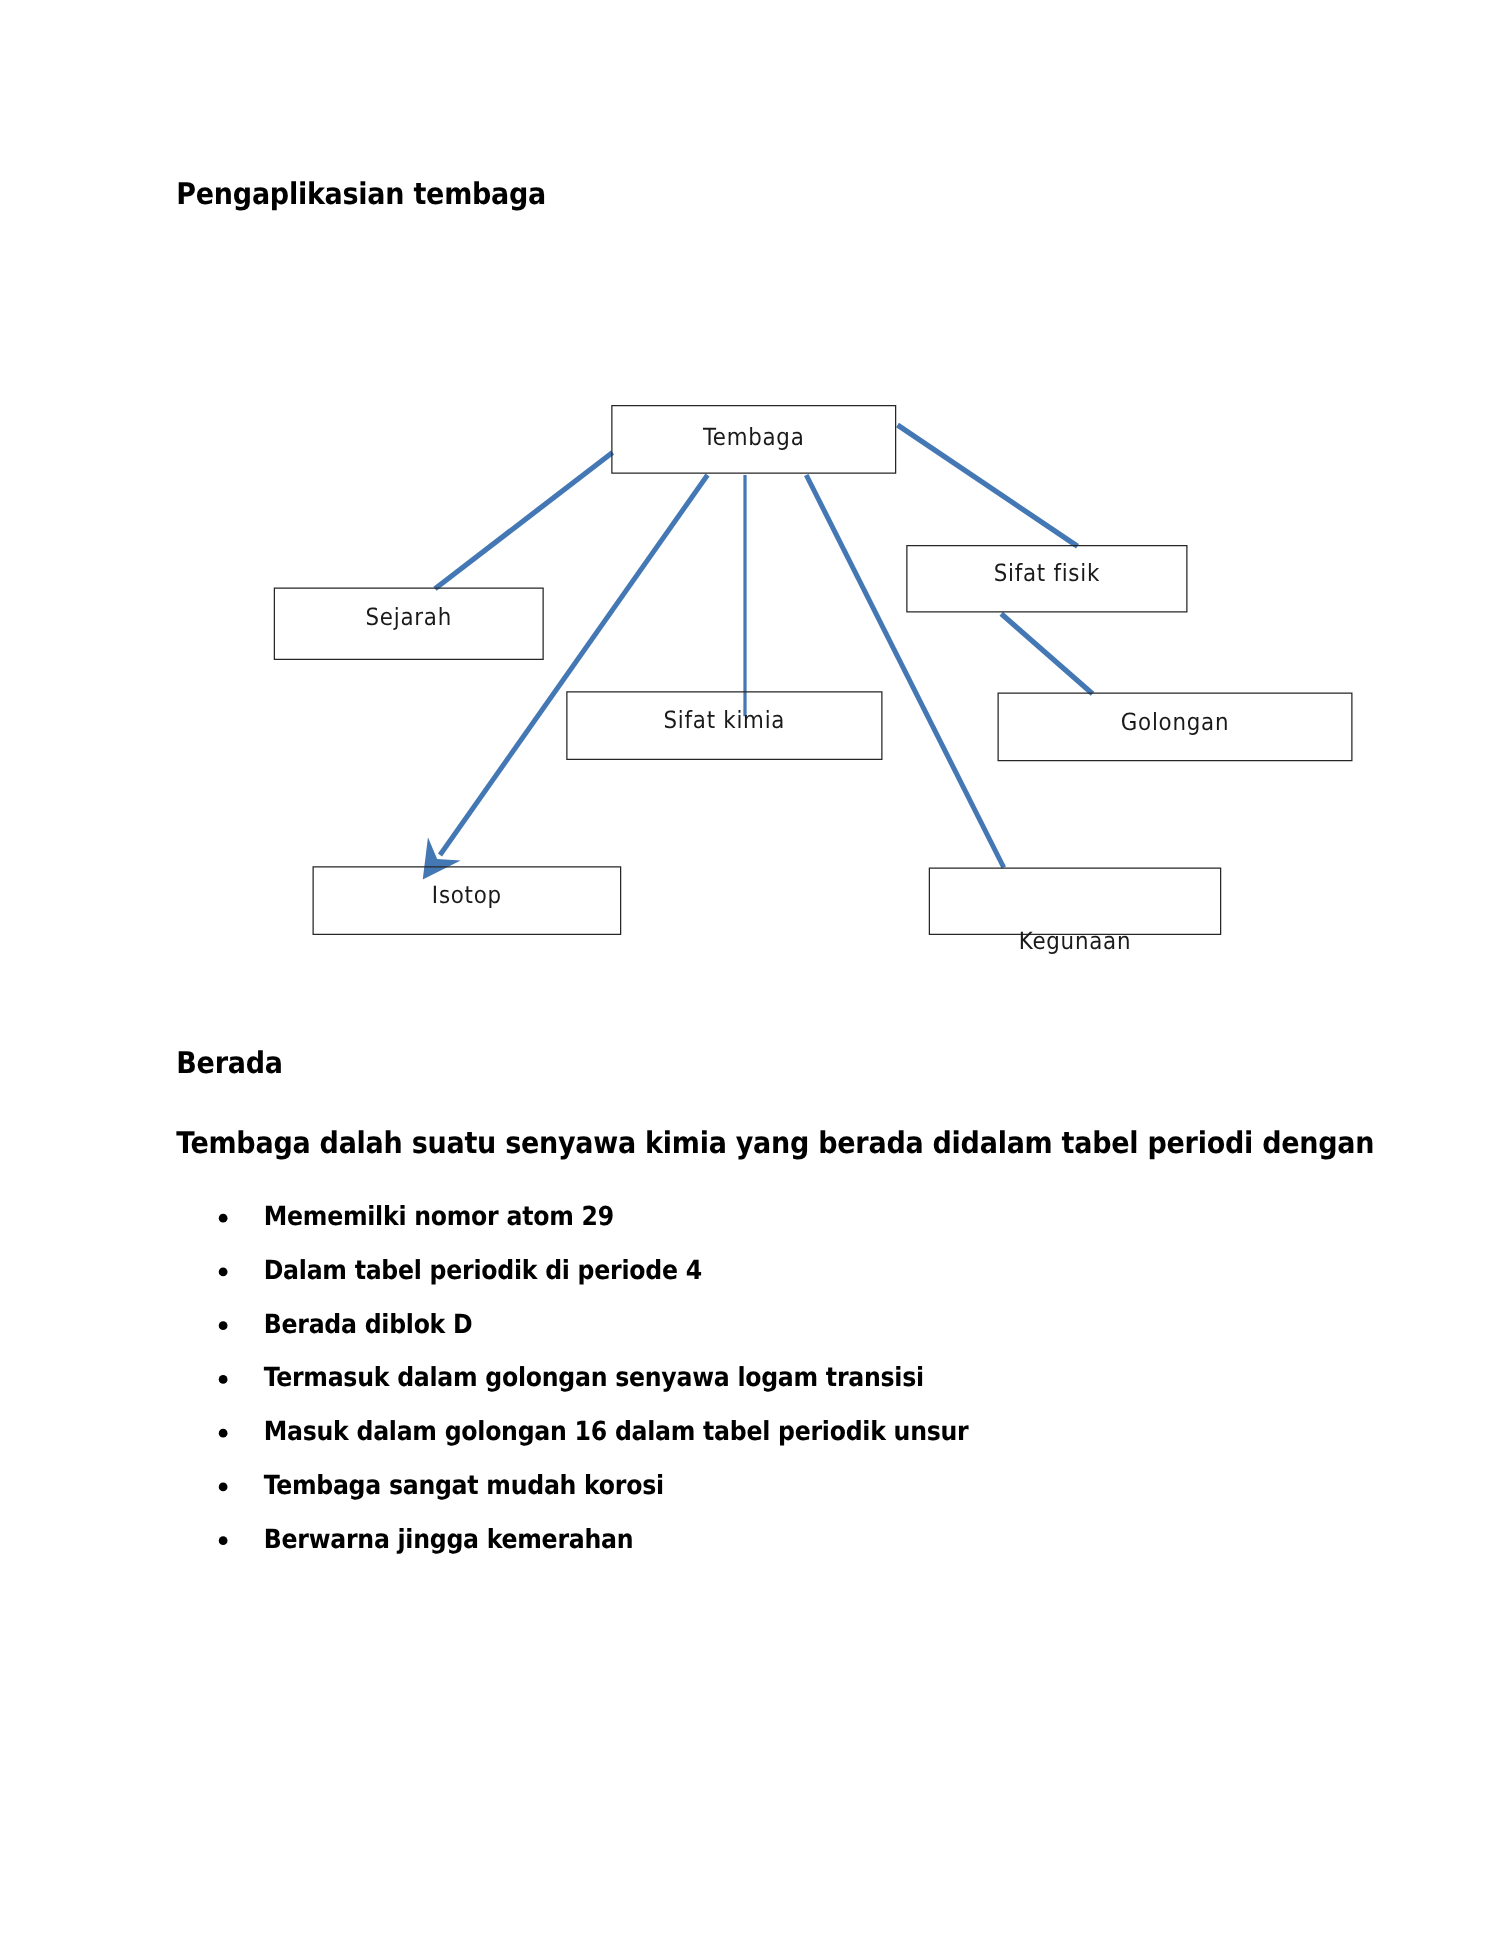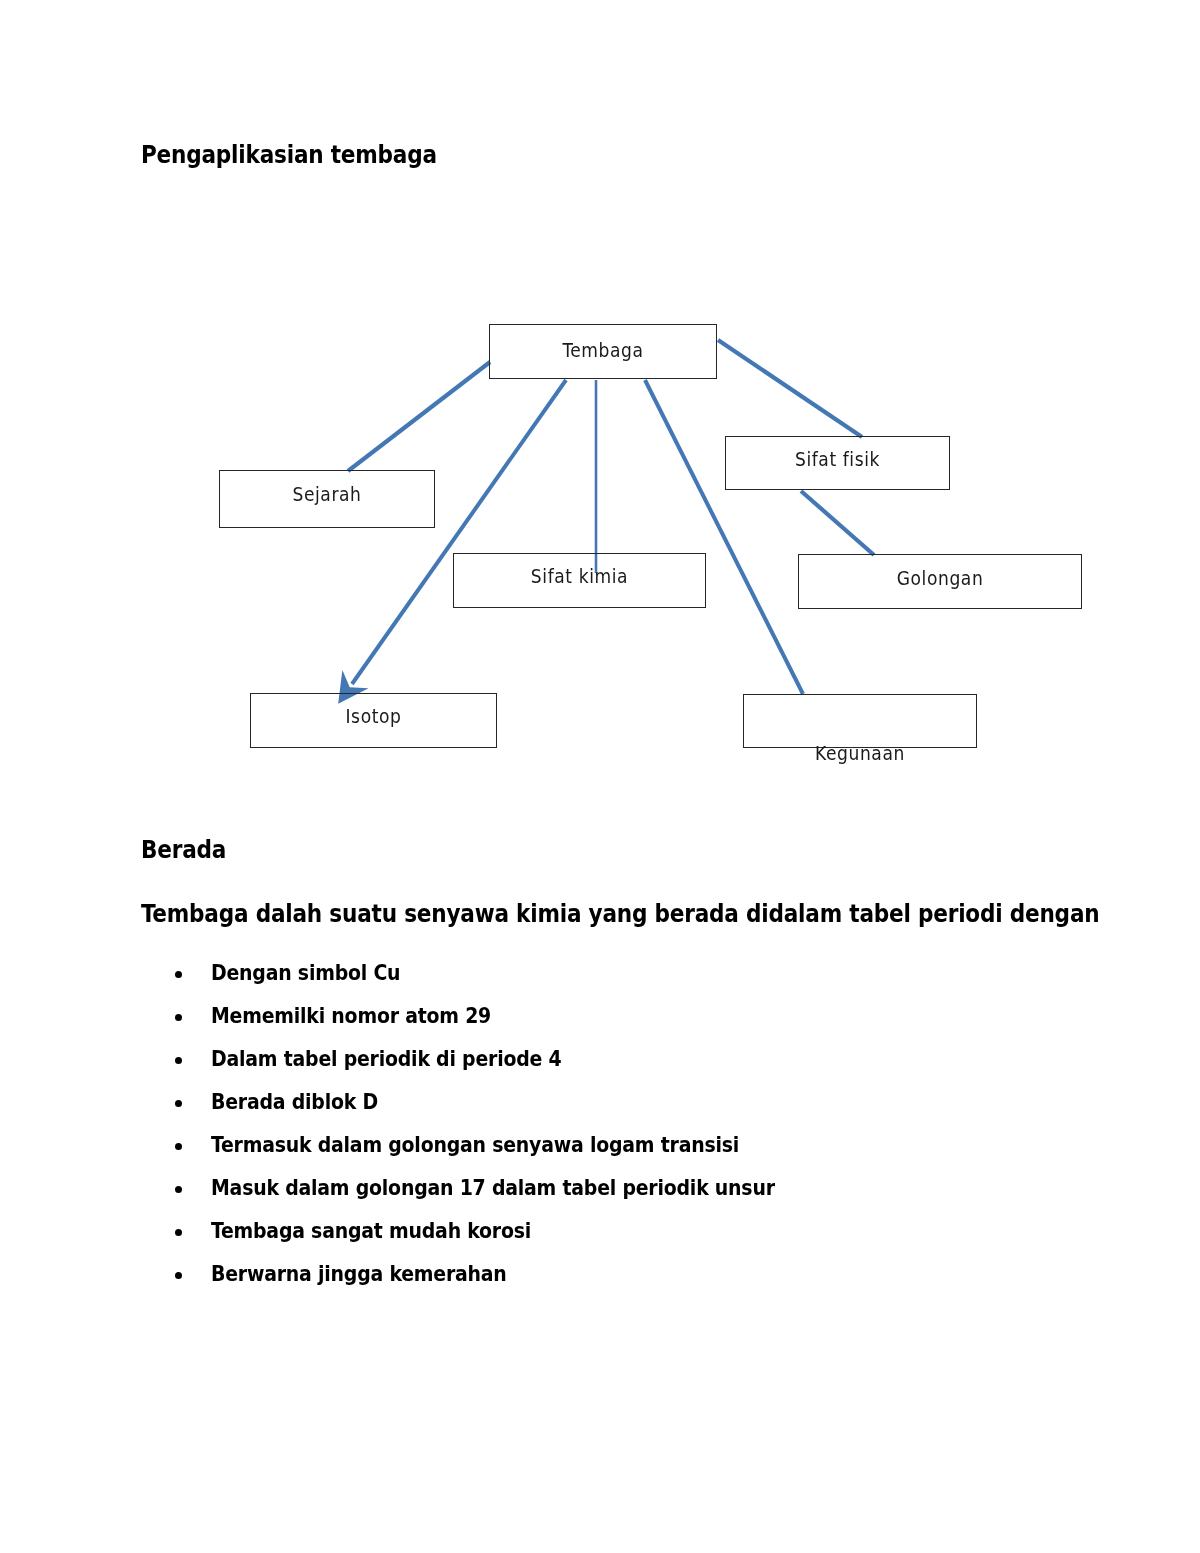--- a/index.html
+++ b/index.html
@@ -182,41 +182,37 @@
 
   </div>
 
   <div class="doc-text" id="uraian-line">Berada</div>
 
   <div class="doc-text" id="intro-line">Tembaga dalah suatu senyawa kimia yang berada didalam tabel periodi dengan</div>
 
   <ul id="bullet-list">
     <li>
       <span class="bullet-dot"></span>
-      <span>Dengan simbol Cu</span>
-    </li>
-    <li>
-      <span class="bullet-dot"></span>
       <span>Mememilki nomor atom 29</span>
     </li>
     <li>
       <span class="bullet-dot"></span>
       <span>Dalam tabel periodik di periode 4</span>
     </li>
     <li>
       <span class="bullet-dot"></span>
       <span>Berada diblok D</span>
     </li>
     <li>
       <span class="bullet-dot"></span>
       <span>Termasuk dalam golongan senyawa logam transisi</span>
     </li>
     <li>
       <span class="bullet-dot"></span>
-      <span>Masuk dalam golongan 17 dalam tabel periodik unsur</span>
+      <span>Masuk dalam golongan 16 dalam tabel periodik unsur</span>
     </li>
     <li>
       <span class="bullet-dot"></span>
       <span>Tembaga sangat mudah korosi</span>
     </li>
     <li>
       <span class="bullet-dot"></span>
       <span>Berwarna jingga kemerahan</span>
     </li>
   </ul>

